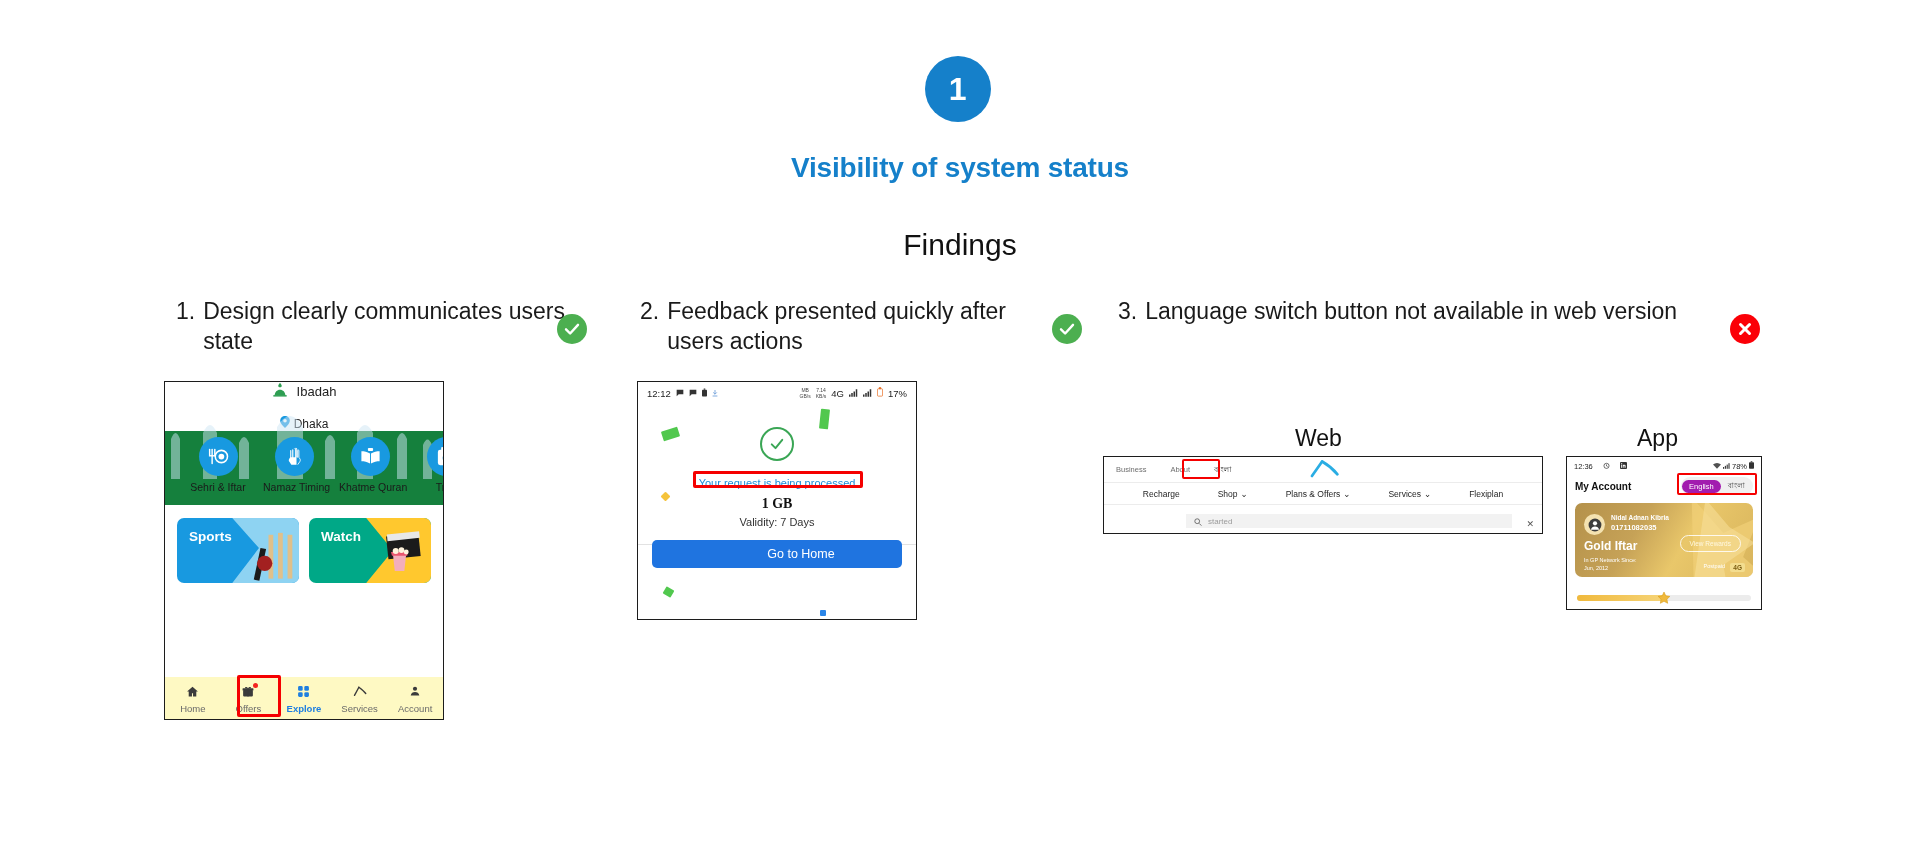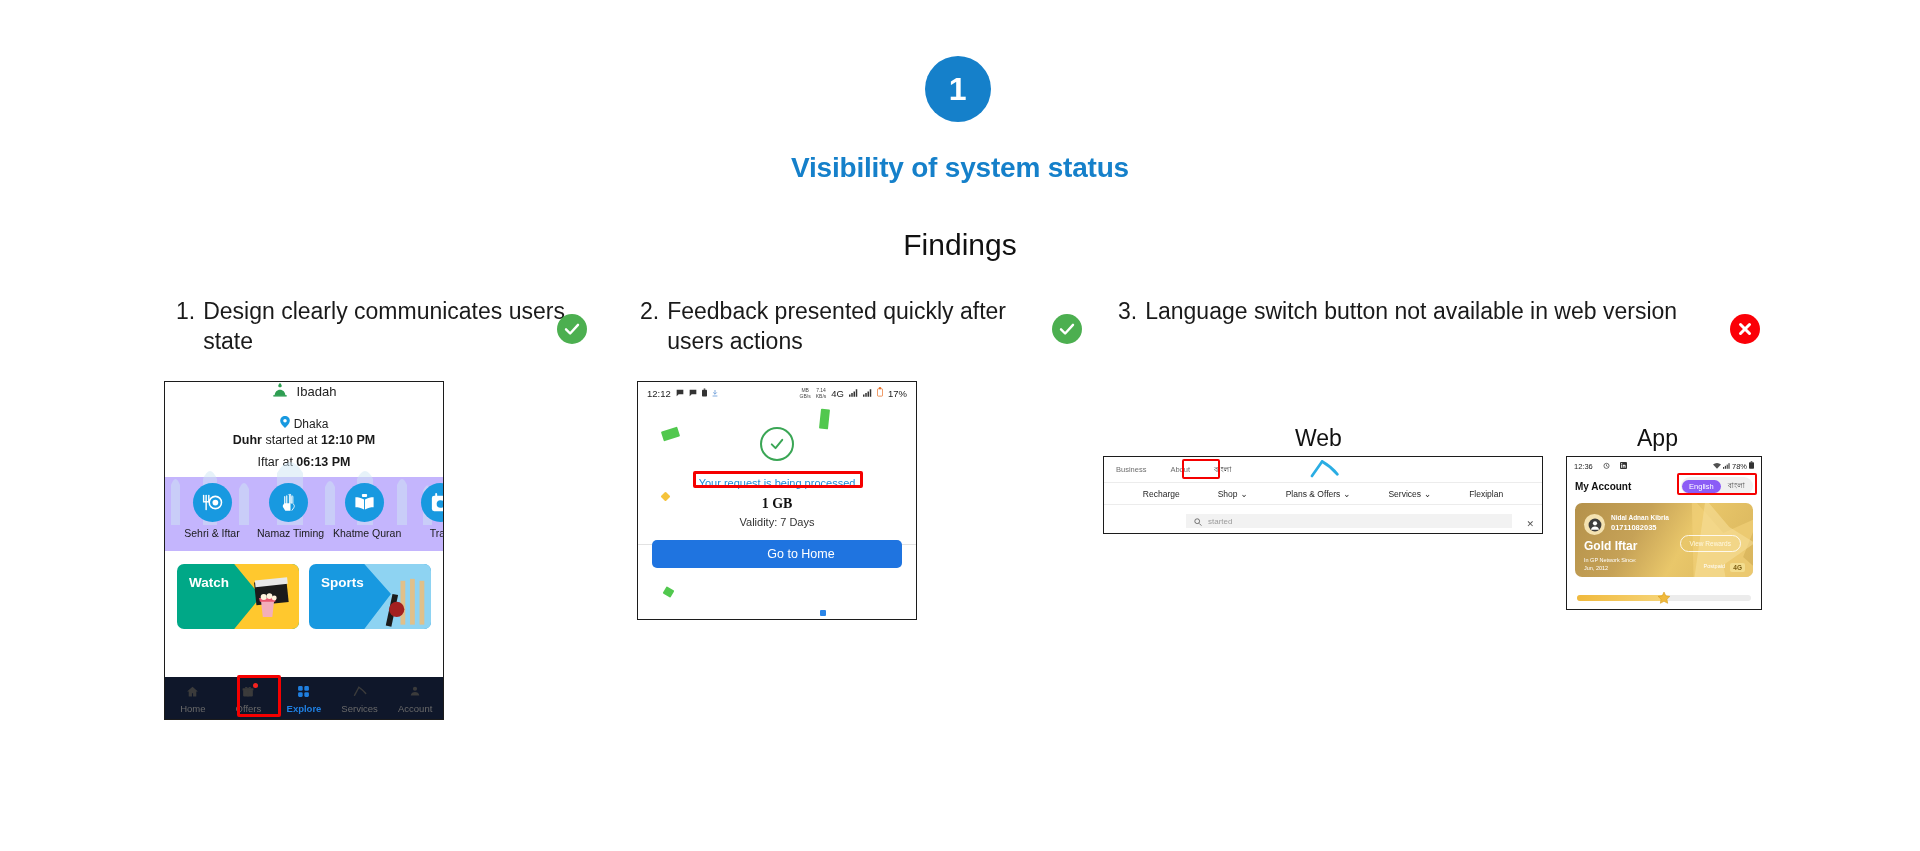--- a/index.html
+++ b/index.html
@@ -54,34 +54,34 @@
 
   
   #mock1 { left: 164px; top: 381px; width: 280px; height: 339px; }
   .m1-top { height: 49px; display:flex; align-items:center; justify-content:space-between; padding: 0 14px; background:#fff;flex-direction:column; }
   .m1-brand { display:flex; align-items:center; gap:9px; }
   .m1-brand .bname { font-size: 13px; color:#222; }
   .m1-loc { display:flex; align-items:center; gap:4px; font-size:12px; color:#222; }
   .m1-prayer { position:relative; background:#fff; padding-top:2px; }
   .m1-line { text-align:center; font-size:12.5px; color:#1a1a1a; margin-bottom:8px; }
   .m1-line b { font-weight:bold; }
-  .m1-grid-wrap { position:relative; background:#c4b5fd; padding: 6px 4px 12px; }
+  .m1-grid-wrap { position:relative; background:#15803d; padding: 6px 10px 12px; }
   .skyline { position:absolute; left:0; right:0; top:-22px; height:70px; opacity:.5; }
   .m1-grid { position:relative; display:flex; gap:14px; padding-left:12px; }
   .m1-cell { width:62px; text-align:center; flex:0 0 auto; }
   .m1-bubble { width:39px; height:39px; border-radius:50%; background:#1899e0; margin:0 auto 5px;
                display:flex; align-items:center; justify-content:center; }
   .m1-bubble svg { width:23px; height:23px; }
   .m1-clabel { font-size:10.5px; color:#1a1a1a; white-space:nowrap; }
   .m1-cards { display:flex; gap:10px; padding: 13px 12px 0; }
   .m1-card { position:relative; height:65px; border-radius:7px; overflow:hidden; flex:1; }
   .m1-card .ctitle { position:absolute; left:12px; top:11px; color:#fff; font-size:13.5px; font-weight:bold; }
   .m1-card.watch { background:#00a887; }
   .m1-card.sports { background:#1899e0; }
-  .m1-nav { position:absolute; left:0; bottom:0; width:100%; height:42px; display:flex; align-items:center; background:#0f172a; }
+  .m1-nav { position:absolute; left:0; bottom:0; width:100%; height:42px; display:flex; align-items:center; background:#fef9c3; }
   .m1-nav .tab { flex:1; text-align:center; position:relative; }
   .m1-nav .tab .ic { height:17px; display:flex; align-items:center; justify-content:center; }
   .m1-nav .tab .tl { font-size:9.5px; color:#6a6a6a; margin-top:3px; }
   .m1-nav .tab.active .tl { color:#1f7fe0; font-weight:bold; }
   .hl-box { position:absolute; border:3px solid #f50000; border-radius:2px; pointer-events:none; }
 
   
   #mock2 { left: 637px; top: 381px; width: 280px; height: 160px; }
   #mock2.full { height: 239px; }
   .m2-status { display:flex; align-items:center; justify-content:space-between; padding: 5px 9px 0; font-size:9.5px; color:#222; }
@@ -115,21 +115,21 @@
   .w-xclose { position:absolute; right:8px; top:62px; font-size:9px; color:#555; }
   .w-res { text-align:center; font-size:7.5px; color:#2a2a2a; margin-top:5px; }
 
   
   #mock4 { left: 1566px; top: 456px; width: 196px; height: 154px; }
   .a-status { display:flex; align-items:center; justify-content:space-between; padding:4px 7px 0; font-size:7.5px; color:#222; }
   .a-header { display:flex; align-items:center; justify-content:space-between; padding: 6px 8px 6px; }
   .a-title { font-size:10px; color:#111; font-weight:bold; }
   .a-toggle { display:flex; align-items:center; background:#f0f0f0; border-radius:10px; padding:1px; position:relative; }
   .a-toggle .seg { font-size:7.5px; padding:2px 7px; border-radius:9px; color:#444; }
-  .a-toggle .seg.on { background:#8b5cf6; color:#fff; }
+  .a-toggle .seg.on { background:#a21caf; color:#fff; }
   .a-card { margin: 2px 8px 0; height:74px; border-radius:7px; position:relative; overflow:hidden;
             background: linear-gradient(120deg,#b4914a 0%,#c6a257 35%,#e9c76a 60%,#d8b45c 100%); }
   .a-avatar { position:absolute; left:9px; top:11px; width:21px; height:21px; border-radius:50%;
               background:#f4e2b0; display:flex; align-items:center; justify-content:center; }
   .a-name { position:absolute; left:36px; top:11px; font-size:6.5px; color:#fff; font-weight:bold; }
   .a-msisdn { position:absolute; left:36px; top:20px; font-size:7.5px; color:#fff; font-weight:bold; }
   .a-tier { position:absolute; left:9px; top:36px; font-size:12px; color:#fff; font-weight:bold; }
   .a-since { position:absolute; left:9px; top:53px; font-size:5.5px; color:#fff; line-height:8px; }
   .a-rewards { position:absolute; right:12px; top:32px; border:1px solid rgba(255,255,255,.85);
                border-radius:11px; padding:4px 9px; font-size:6.5px; color:#fff8e0; }
@@ -200,28 +200,20 @@
         <span>
           <svg width="10" height="12" viewBox="0 0 12 15">
               <path d="M6 0C2.7 0 0 2.6 0 5.9 0 10 6 15 6 15s6-5 6-9.1C12 2.6 9.3 0 6 0z" fill="#1899e0"></path>
               <circle cx="6" cy="5.8" r="2.2" fill="#fff"></circle>
             </svg>
         </span>
         <span>Dhaka</span>
       </div>
     </div>
 
-    <div class="m1-prayer">
-      <div class="m1-line">
-        <b>Duhr</b><span> started at </span><b>12:10 PM</b>
-      </div>
-      <div class="m1-line">
-        <span>Iftar at </span><b>06:13 PM</b>
-      </div>
-    </div>
 
     <div class="m1-grid-wrap">
       <svg class="skyline" viewBox="0 0 280 70" preserveAspectRatio="none">
         <g fill="#cfe6f5">
           <rect x="6" y="30" width="9" height="40"></rect>
             <path d="M6 30q4.5-12 9 0z"></path>
           <rect x="38" y="24" width="14" height="46"></rect>
             <path d="M38 24q7-16 14 0z"></path>
           <rect x="74" y="34" width="10" height="36"></rect>
             <path d="M74 34q5-12 10 0z"></path>
@@ -278,51 +270,51 @@
                 <rect x="15.5" y="2" width="2" height="5" rx="1"></rect>
                 <circle cx="12" cy="13.6" r="4" fill="#1899e0"></circle>
               </svg>
           </div>
           <div class="m1-clabel">Trac</div>
         </div>
       </div>
     </div>
 
     <div class="m1-cards">
+      <div class="m1-card sports">
+        <svg viewBox="0 0 128 65" preserveAspectRatio="none" style="position:absolute;inset:0;width:100%;height:100%">
+          <path d="M58 0 H128 V65 H58 L86 30 Z" fill="#8ed3f2"></path>
+        </svg>
+        <svg viewBox="0 0 128 65" style="position:absolute;inset:0;width:100%;height:100%">
+          <g>
+            <rect x="96" y="16" width="5" height="46" fill="#e0c08a"></rect>
+            <rect x="106" y="14" width="5" height="48" fill="#e0c08a"></rect>
+            <rect x="116" y="16" width="5" height="46" fill="#e0c08a"></rect>
+            <rect x="84" y="30" width="6" height="34" fill="#1b1b1b" transform="rotate(12 87 47)"></rect>
+            <circle cx="92" cy="46" r="8" fill="#a32020"></circle>
+          </g>
+        </svg>
+        <span class="ctitle">Sports</span>
+      </div>
       <div class="m1-card watch">
         <svg viewBox="0 0 128 65" preserveAspectRatio="none" style="position:absolute;inset:0;width:100%;height:100%">
           <path d="M60 0 H128 V65 H60 L88 32.5 Z" fill="#ffc82e"></path>
         </svg>
         <svg viewBox="0 0 128 65" style="position:absolute;inset:0;width:100%;height:100%">
           <g>
             <rect x="82" y="16" width="34" height="24" fill="#1b1b1b" transform="rotate(-6 99 28)"></rect>
             <rect x="82" y="14" width="34" height="7" fill="#e8e8e8" transform="rotate(-6 99 18)"></rect>
             <path d="M88 36 h14 l-2 18 h-10z" fill="#f3aebb"></path>
             <path d="M86 34 h18 l-1 4 h-16z" fill="#e9566f"></path>
             <circle cx="91" cy="33" r="3.2" fill="#fff3dd"></circle>
               <circle cx="97" cy="32" r="3" fill="#fff3dd"></circle>
               <circle cx="102" cy="34" r="2.6" fill="#fff3dd"></circle>
           </g>
         </svg>
         <span class="ctitle">Watch</span>
-      </div>
-      <div class="m1-card sports">
-        <svg viewBox="0 0 128 65" preserveAspectRatio="none" style="position:absolute;inset:0;width:100%;height:100%">
-          <path d="M58 0 H128 V65 H58 L86 30 Z" fill="#8ed3f2"></path>
-        </svg>
-        <svg viewBox="0 0 128 65" style="position:absolute;inset:0;width:100%;height:100%">
-          <g>
-            <rect x="96" y="16" width="5" height="46" fill="#e0c08a"></rect>
-            <rect x="106" y="14" width="5" height="48" fill="#e0c08a"></rect>
-            <rect x="116" y="16" width="5" height="46" fill="#e0c08a"></rect>
-            <rect x="84" y="30" width="6" height="34" fill="#1b1b1b" transform="rotate(12 87 47)"></rect>
-            <circle cx="92" cy="46" r="8" fill="#a32020"></circle>
-          </g>
-        </svg>
-        <span class="ctitle">Sports</span>
       </div>
     </div>
 
     <div class="m1-nav">
       <div class="tab">
         <div class="ic">
             <svg width="13" height="13" viewBox="0 0 24 24" fill="#3b3b3b">
               <path d="M12 3 2 12h3v9h6v-6h2v6h6v-9h3z"></path>
             </svg>
           </div>

